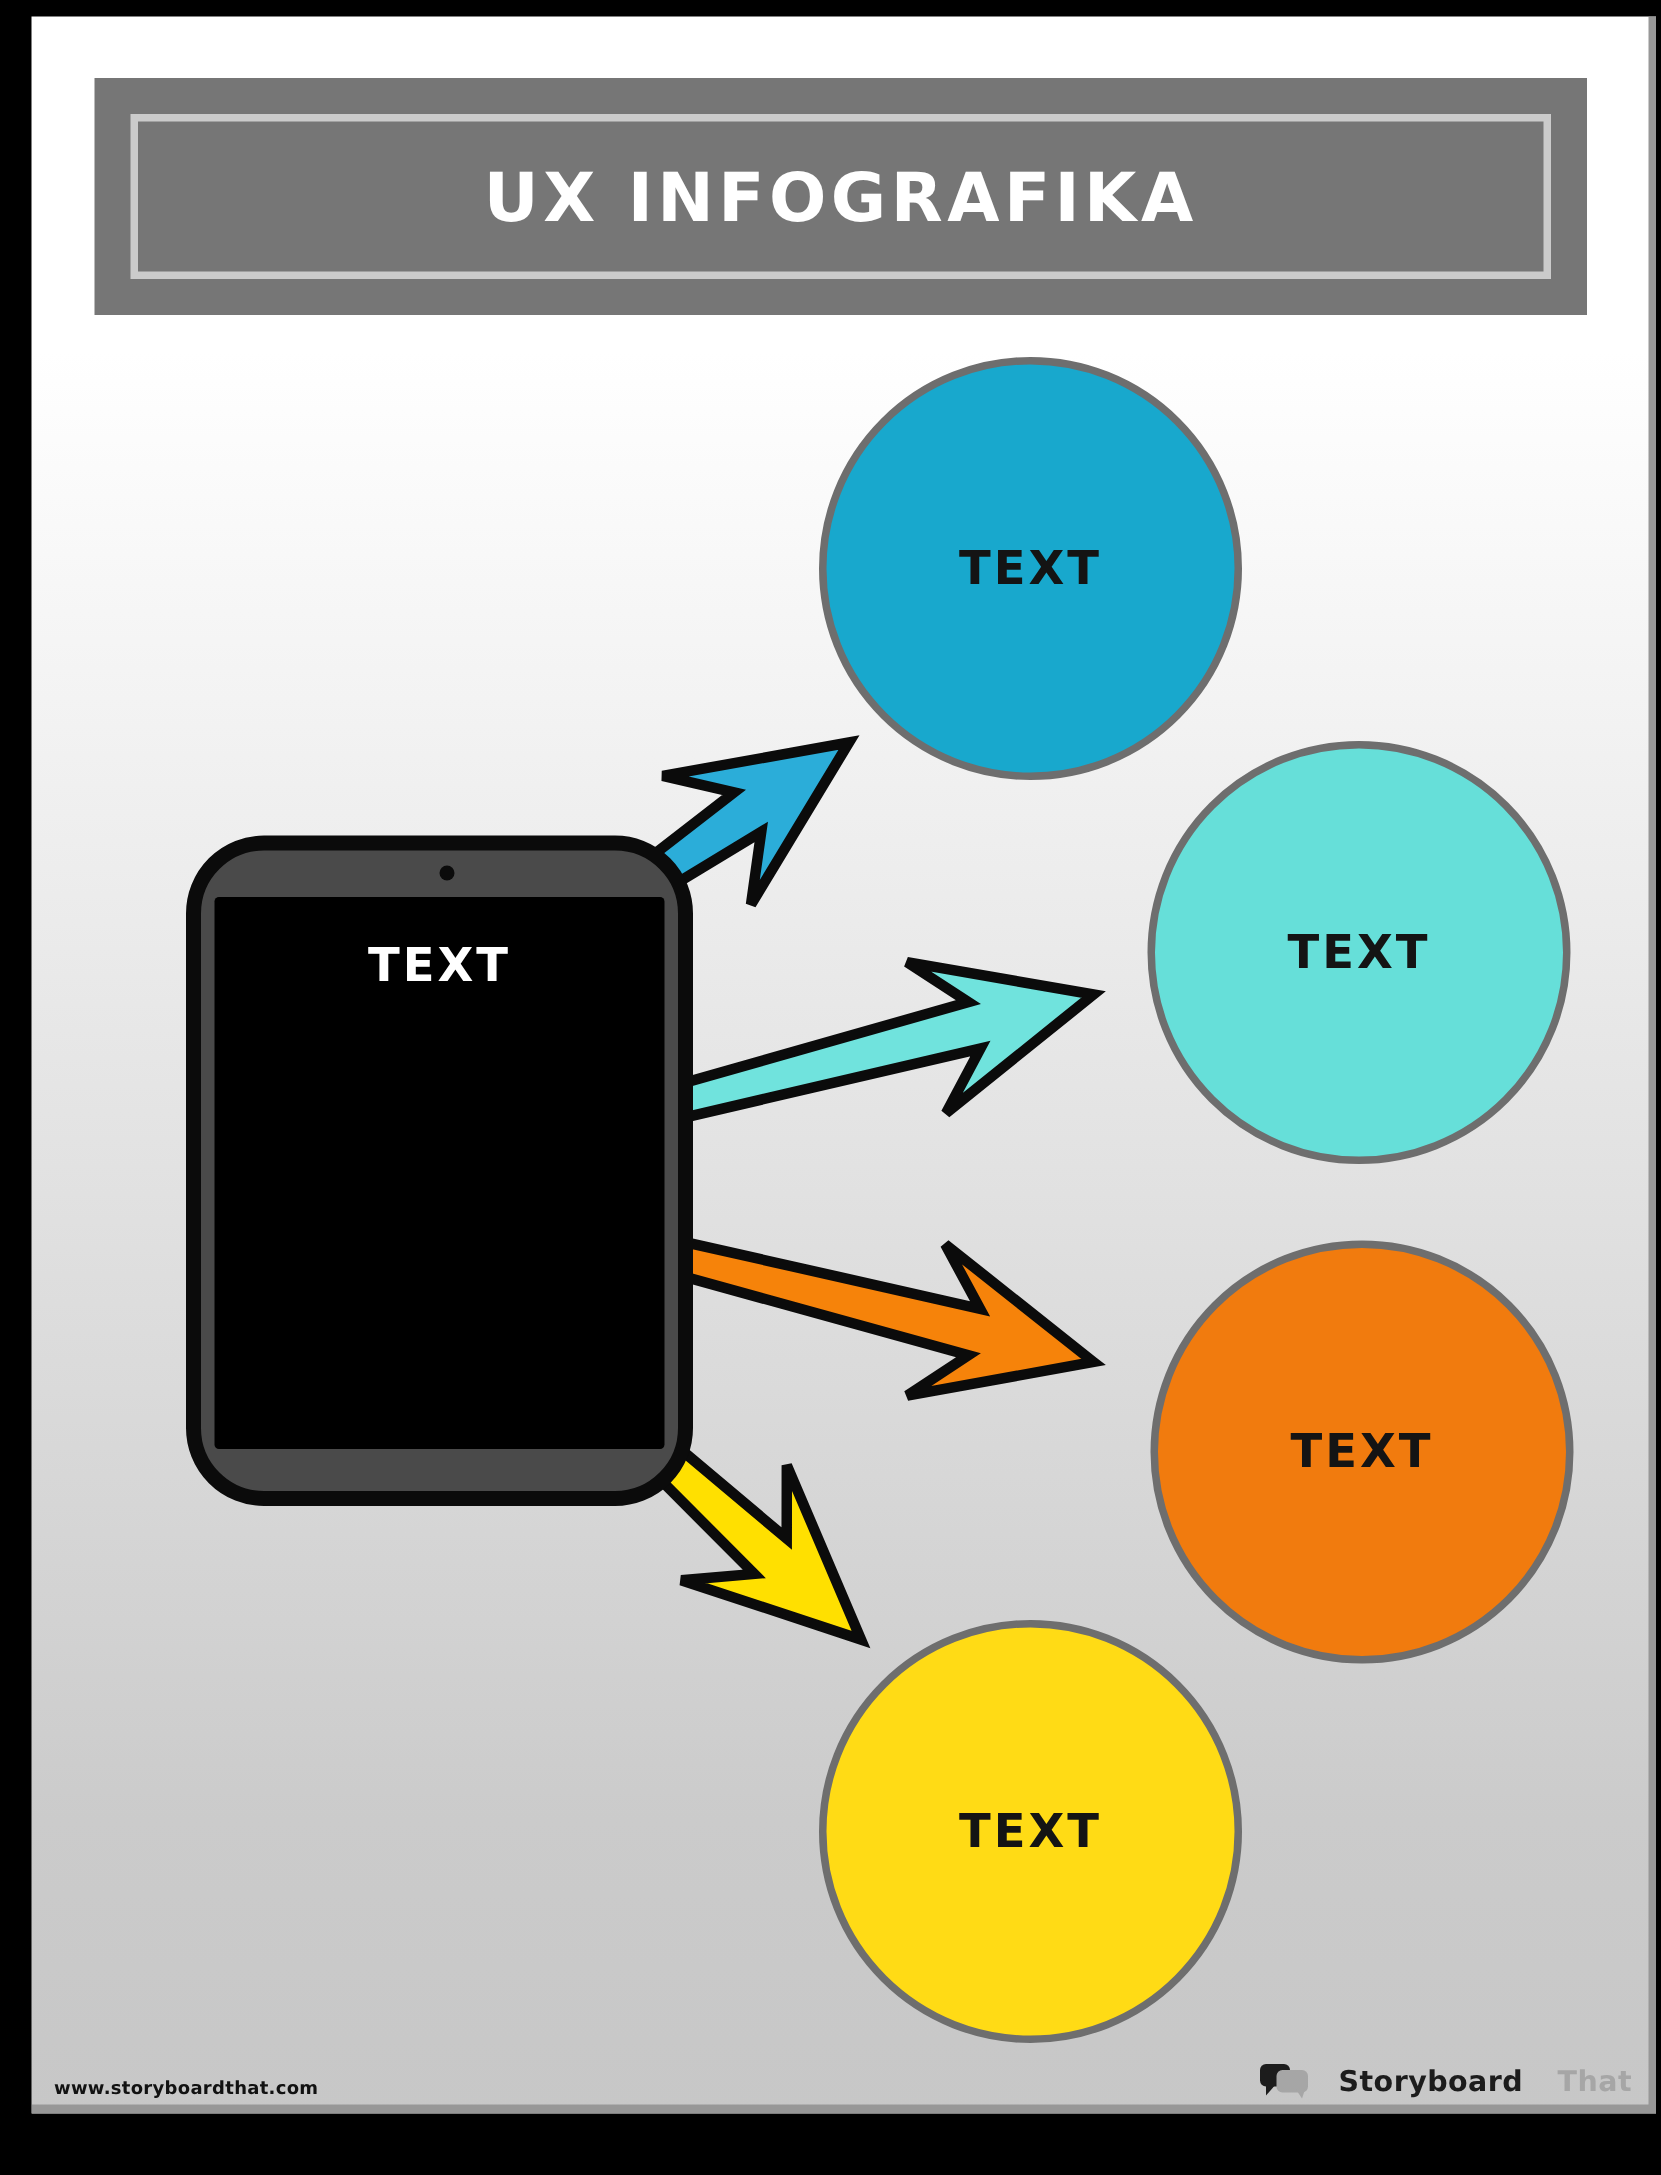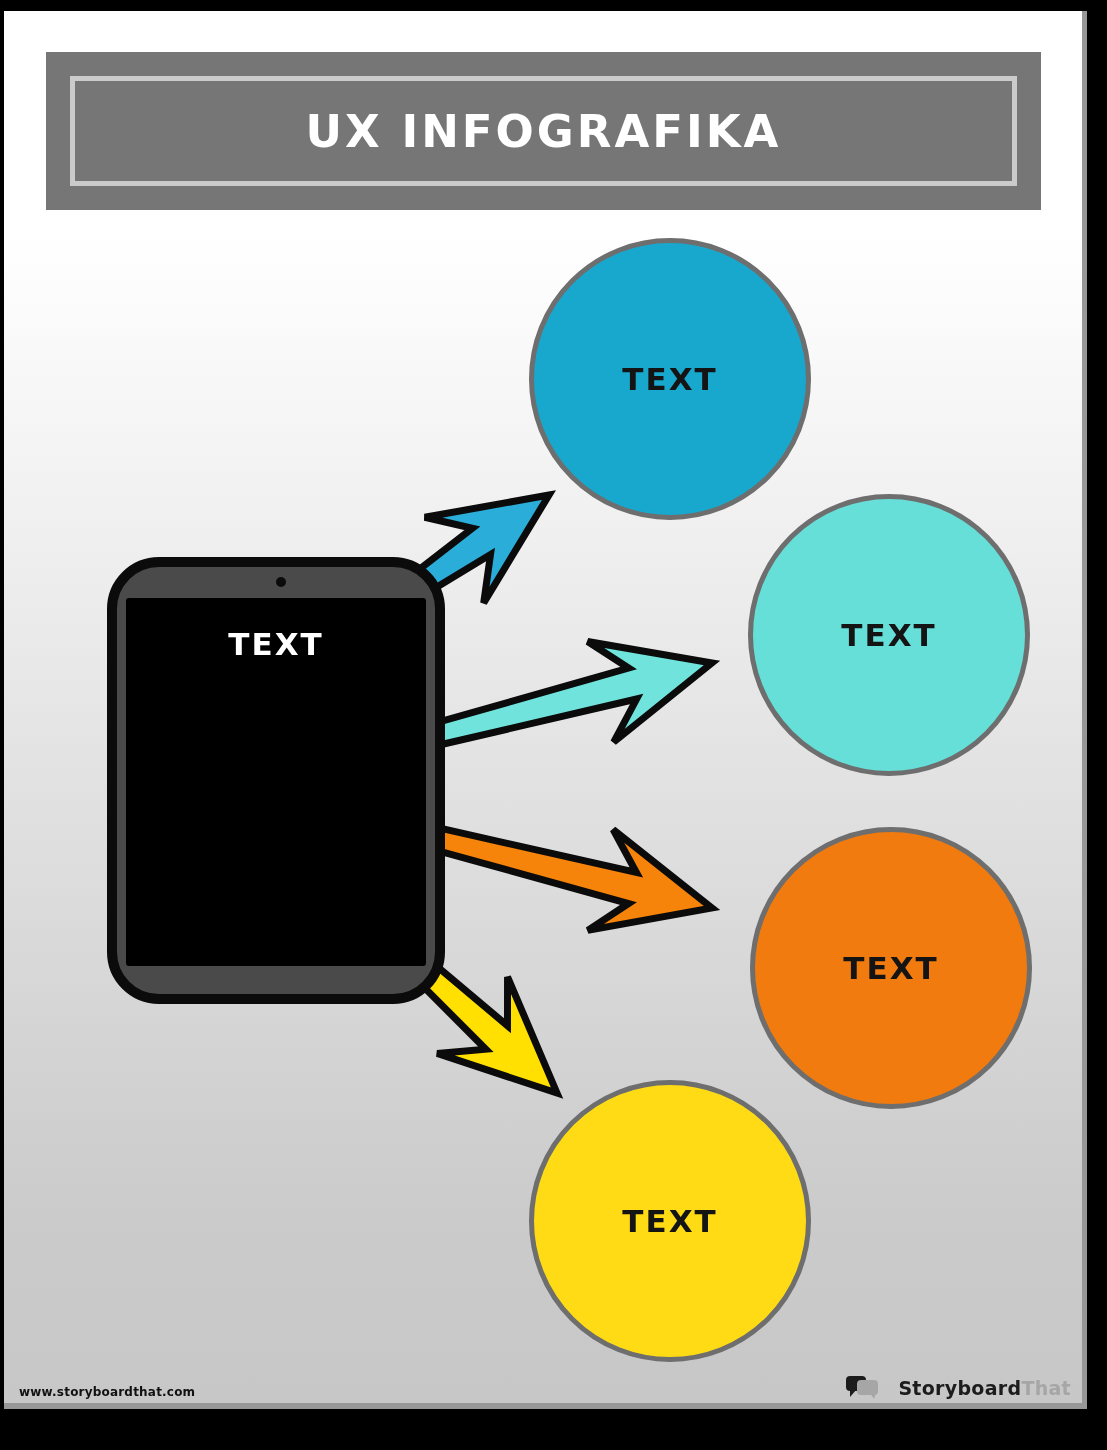--- a/index.html
+++ b/index.html
@@ -8,21 +8,21 @@
     font-family: "DejaVu Sans", "Liberation Sans", sans-serif;
     background: #000;
   }
   .page {
     position: relative;
     width: 1107px; height: 1450px;
     background: #000; 
   }
   .content {
     position: absolute;
-    left: 4px; top: 11px;
+    left: 21px; top: 11px;
     width: 1083px; height: 1398px;
     background: linear-gradient(180deg,
       #ffffff 0%, #ffffff 16%,
       #efefef 38%, #dedede 60%,
       #cbcbcb 86%, #c7c7c7 100%);
     box-shadow: inset -5px -6px 0 #979797;
     overflow: hidden;
   }
 
   
@@ -117,21 +117,21 @@
     letter-spacing: 0.2px;
   }
   .brand {
     position: absolute;
     right: 16px; bottom: 8px;
     display: flex; align-items: center;
     gap: 6px;
   }
   .brand-text { font-size: 19px; font-weight: 700; letter-spacing: 0.3px; }
   .brand-primary   { color: #1c1c1c; margin-left: 12px; }
-  .brand-secondary { color: #a6a6a6; }
+  .brand-secondary { color: #a6a6a6; padding-left: 23px; }
 </style>
 </head>
 <body>
 
 <div class="page">
   <div class="content">
 
     <div class="header-banner">
       <div class="header-inner">
         <h1 class="header-title">UX INFOGRAFIKA</h1>

